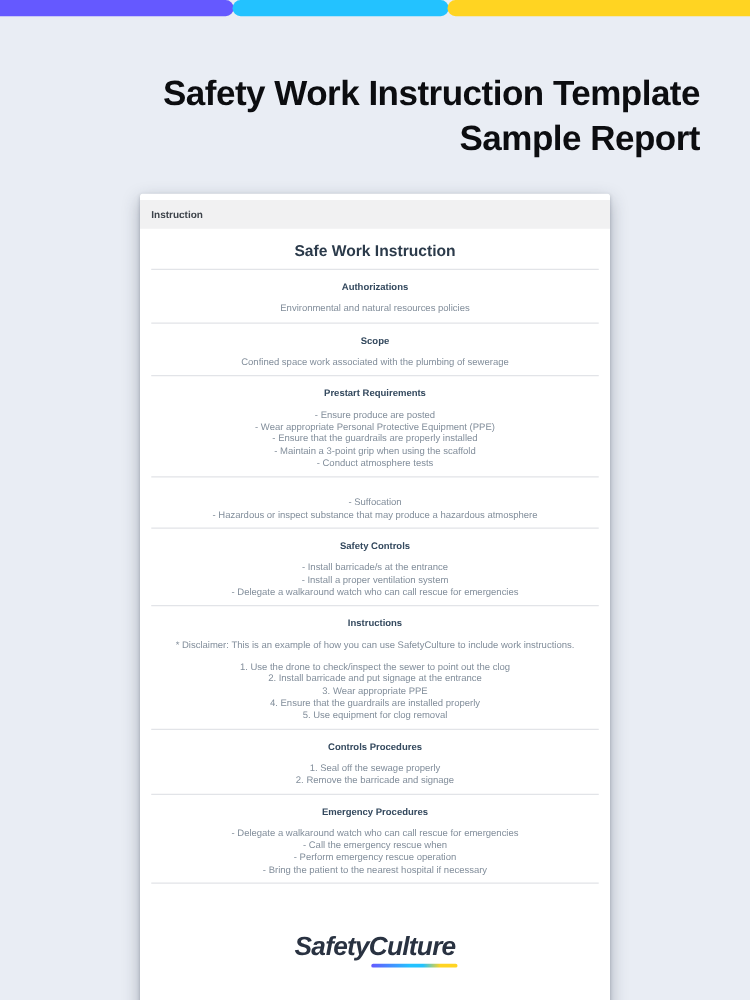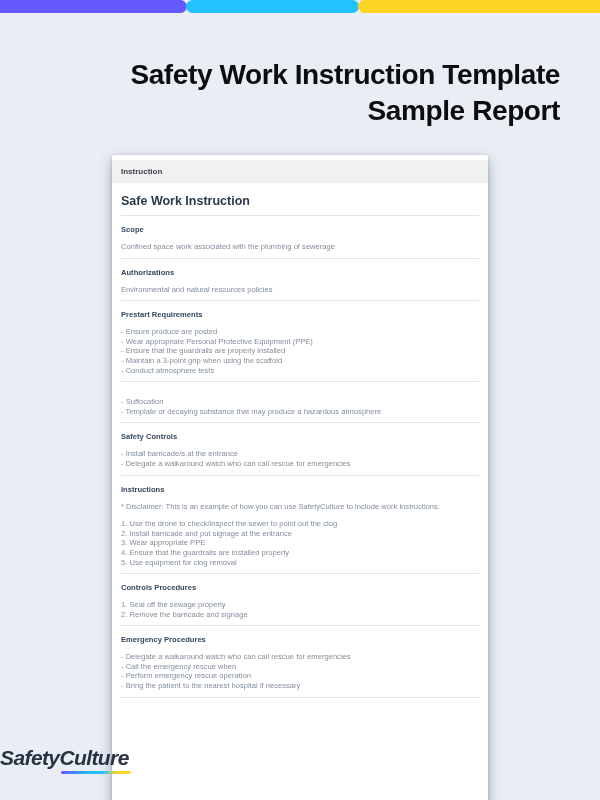--- a/index.html
+++ b/index.html
@@ -55,21 +55,21 @@
     position:relative;
     overflow:hidden;
   }
   .card-header{
     background:var(--bar-bg);
     padding:7px 9px;
     font-size:8px;
     font-weight:700;
     color:var(--bar-label);
   }
-  .card-body{padding:2px 9px 0;}
+  .card-body{padding:2px 9px 0;text-align:center;}
   .report-title{
     font-size:12.5px;
     font-weight:700;
     color:var(--report-title);
     padding:9px 0 7px;
     border-bottom:1px solid var(--divider);
   }
   .section{
     padding:7px 0 6px;
     border-bottom:1px solid var(--divider);
@@ -91,21 +91,21 @@
     left:0;right:0;bottom:0;
     height:7px;
     background:var(--bar-bg);
   }
 
   
   .footer{
     position:absolute;
     left:0;right:0;
     top:746px;
-    text-align:left;
+    text-align:center;
   }
   .logo{
     display:inline-block;
     font-size:21px;
     font-weight:800;
     font-style:italic;
     letter-spacing:-0.6px;
     color:var(--logo-color);
     position:relative;
   }
@@ -133,51 +133,52 @@
 <h1 class="page-title"><span>Safety Work Instruction Template</span><br><span>Sample Report</span></h1>
 
 <div class="card">
   <div class="card-header">
     <span>Instruction</span>
   </div>
   <div class="card-body">
     <div class="report-title">Safe Work Instruction</div>
     <div id="report-sections">
         <div class="section">
+          <div class="section-heading">Authorizations</div>
+          <div class="section-group">
+            <div class="section-line">Environmental and natural resources policies</div>
+          </div>
+        </div>
+        <div class="section">
           <div class="section-heading">Scope</div>
           <div class="section-group">
             <div class="section-line">Confined space work associated with the plumbing of sewerage</div>
-          </div>
-        </div>
-        <div class="section">
-          <div class="section-heading">Authorizations</div>
-          <div class="section-group">
-            <div class="section-line">Environmental and natural resources policies</div>
           </div>
         </div>
         <div class="section">
           <div class="section-heading">Prestart Requirements</div>
           <div class="section-group">
             <div class="section-line">- Ensure produce are posted</div>
             <div class="section-line">- Wear appropriate Personal Protective Equipment (PPE)</div>
             <div class="section-line">- Ensure that the guardrails are properly installed</div>
             <div class="section-line">- Maintain a 3-point grip when using the scaffold</div>
             <div class="section-line">- Conduct atmosphere tests</div>
           </div>
         </div>
         <div class="section">
           <div class="section-group">
             <div class="section-line">- Suffocation</div>
-            <div class="section-line">- Template or decaying substance that may produce a hazardous atmosphere</div>
+            <div class="section-line">- Hazardous or inspect substance that may produce a hazardous atmosphere</div>
           </div>
         </div>
         <div class="section">
           <div class="section-heading">Safety Controls</div>
           <div class="section-group">
             <div class="section-line">- Install barricade/s at the entrance</div>
+            <div class="section-line">- Install a proper ventilation system</div>
             <div class="section-line">- Delegate a walkaround watch who can call rescue for emergencies</div>
           </div>
         </div>
         <div class="section">
           <div class="section-heading">Instructions</div>
           <div class="section-group">
             <div class="section-line">* Disclaimer: This is an example of how you can use SafetyCulture to include work instructions.</div>
           </div>
           <div class="section-group">
             <div class="section-line">1. Use the drone to check/inspect the sewer to point out the clog</div>

